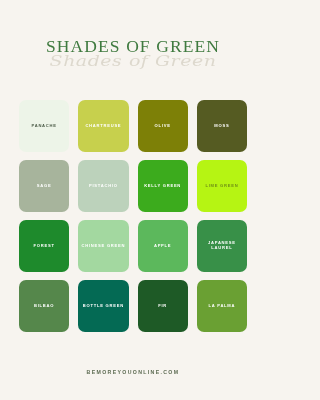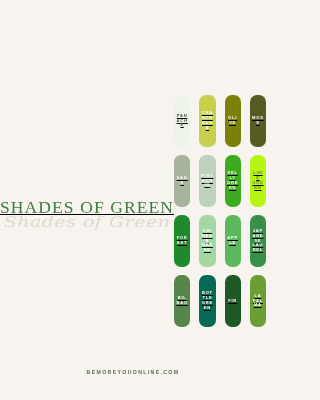--- a/index.html
+++ b/index.html
@@ -14,23 +14,22 @@
     font-family: "Liberation Sans", sans-serif;
   }
 
   .poster {
     position: relative;
     width: 266px;
     height: 400px;
     box-sizing: border-box;
     background: #f7f4ef;
     display: flex;
-    flex-direction: row;
+    flex-direction: column;
     align-items: center;
-    text-decoration: underline;
   }
 
   
   .title-block {
     position: relative;
     width: 100%;
     margin-top: 38px;
     height: 40px;
     text-align: center;
   }

